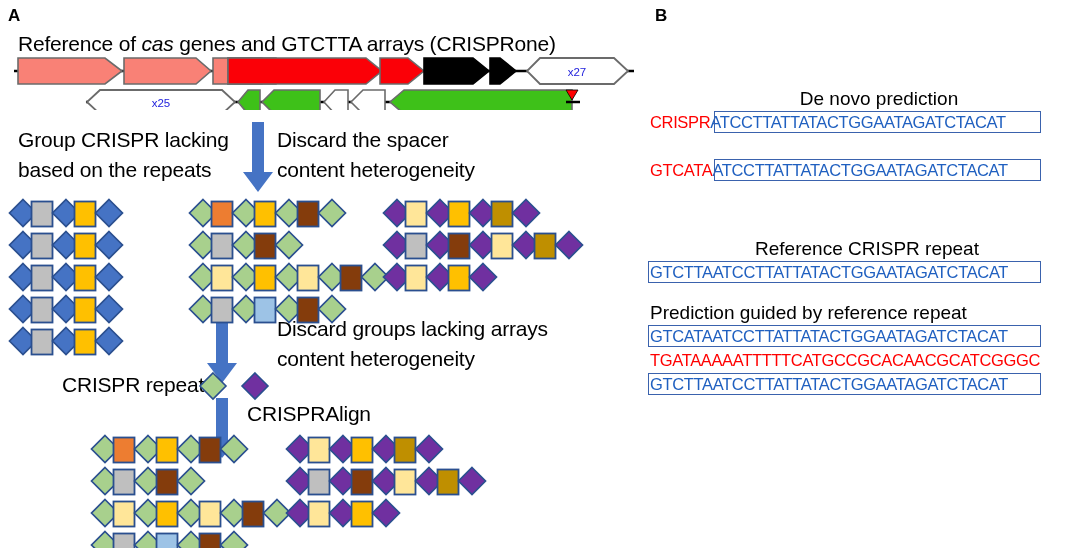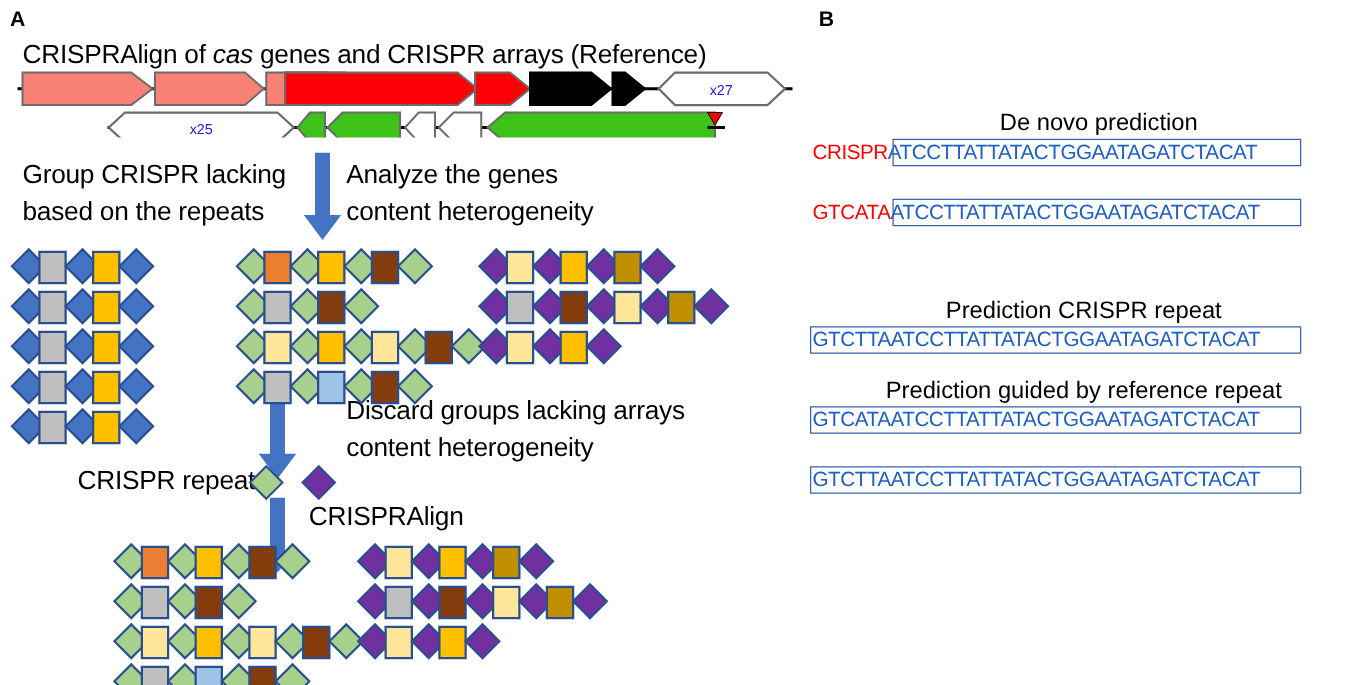--- a/index.html
+++ b/index.html
@@ -66,21 +66,21 @@
     border: 1.5px solid #3a62ad;
     height: 22px;
   }
 </style>
 </head>
 <body>
 
 <div class="panel-letter" id="panel-a-letter">A</div>
 
 <div class="ttl" id="panel-a-title" style="left:18px; top:32px;">
-  <span>CRISPRAlign of </span><span style="font-style:italic;">cas</span><span> genes and CRISPR arrays (Reference)</span>
+  <span>Reference of </span><span style="font-style:italic;">cas</span><span> genes and GTCTTA arrays (CRISPRone)</span>
 </div>
 
 <div id="gene-track">
   <svg width="650" height="58" viewBox="0 0 650 58">
 
     <line x1="14" y1="19" x2="634" y2="19" stroke="#000" stroke-width="2.5"></line>
 
     <polygon points="18,6 105,6 122,19 105,32 18,32" fill="#f98176" stroke="#6b6b6b" stroke-width="1.6"></polygon>
     <polygon points="124,6 196,6 211,19 196,32 124,32" fill="#f98176" stroke="#6b6b6b" stroke-width="1.6"></polygon>
     <polygon points="213,6 262,6 277,19 262,32 213,32" fill="#f98176" stroke="#6b6b6b" stroke-width="1.6"></polygon>
@@ -103,21 +103,21 @@
     <polygon points="335,38 324,50 335,62 348,62 348,38" fill="#ffffff" stroke="#6b6b6b" stroke-width="1.6"></polygon>
     <polygon points="363,38 351,50 363,62 385,62 385,38" fill="#ffffff" stroke="#6b6b6b" stroke-width="1.6"></polygon>
     <polygon points="404,38 390,50 404,62 572,62 572,38" fill="#3ec119" stroke="#6b6b6b" stroke-width="1.6"></polygon>
     <line x1="566" y1="50" x2="580" y2="50" stroke="#000" stroke-width="2.5"></line>
     <polygon points="566,38 578,38 572,48" fill="#ff0000" stroke="#000000" stroke-width="0.8"></polygon>
   </svg>
 </div>
 
 <div class="ttl" style="left:18px; top:128px;">Group CRISPR lacking</div>
 <div class="ttl" style="left:18px; top:158px;">based on the repeats</div>
-<div class="ttl" style="left:277px; top:128px;">Analyze the genes</div>
+<div class="ttl" style="left:277px; top:128px;">Discard the spacer</div>
 <div class="ttl" style="left:277px; top:158px;">content heterogeneity</div>
 
 <div class="flow-arrow" style="left:241px; top:122px;">
   <svg width="34" height="72" viewBox="0 0 34 72">
       <polygon points="11,0 23,0 23,50 32,50 17,70 2,50 11,50" fill="#4573c4"></polygon>
     </svg>
 </div>
 
 <div class="flow-arrow" style="left:205px; top:313px;">
   <svg width="34" height="72" viewBox="0 0 34 72">
@@ -566,21 +566,22 @@
     </div>
   </div>
 
 <div class="panel-letter" id="panel-b-letter">B</div>
 <div id="panel-b">
     <div class="seq-heading" style="top: 88px; left: 12px; width: 434px; text-align: center;">De novo prediction</div>
     <div class="seq-line" style="top: 112px; left: 0px;"><span class="seq-red">CRISPR</span><span class="seq-blue">ATCCTTATTATACTGGAATAGATCTACAT</span></div>
     <div class="seq-box" style="left: 64.36px; top: 111px; width: 326.74px;"></div>
     <div class="seq-line" style="top: 160px; left: 0px;"><span class="seq-red">GTCATA</span><span class="seq-blue">ATCCTTATTATACTGGAATAGATCTACAT</span></div>
     <div class="seq-box" style="left: 64.36px; top: 159px; width: 326.74px;"></div>
-    <div class="seq-heading" style="top: 238px; left: 0px; width: 434px; text-align: center;">Prediction CRISPR repeat</div>
+    <div class="seq-heading" style="top: 238px; left: 0px; width: 434px; text-align: center;">Reference CRISPR repeat</div>
     <div class="seq-line" style="top: 262px; left: 0px;"><span class="seq-blue">GTCTTAATCCTTATTATACTGGAATAGATCTACAT</span></div>
     <div class="seq-box" style="left: -2px; top: 261px; width: 393.1px;"></div>
-    <div class="seq-heading" style="top: 302px; left: 0px; width: 434px; text-align: center;">Prediction guided by reference repeat</div>
+    <div class="seq-heading" style="top: 302px; left: 0px; width: 434px; text-align: left;">Prediction guided by reference repeat</div>
     <div class="seq-line" style="top: 326px; left: 0px;"><span class="seq-blue">GTCATAATCCTTATTATACTGGAATAGATCTACAT</span></div>
     <div class="seq-box" style="left: -2px; top: 325px; width: 393.1px;"></div>
+    <div class="seq-line" style="top: 350px; left: 0px;"><span class="seq-red">TGATAAAAATTTTTCATGCCGCACAACGCATCGGGC</span></div>
     <div class="seq-line" style="top: 374px; left: 0px;"><span class="seq-blue">GTCTTAATCCTTATTATACTGGAATAGATCTACAT</span></div>
     <div class="seq-box" style="left: -2px; top: 373px; width: 393.1px;"></div>
   </div>
 
 </body></html>

